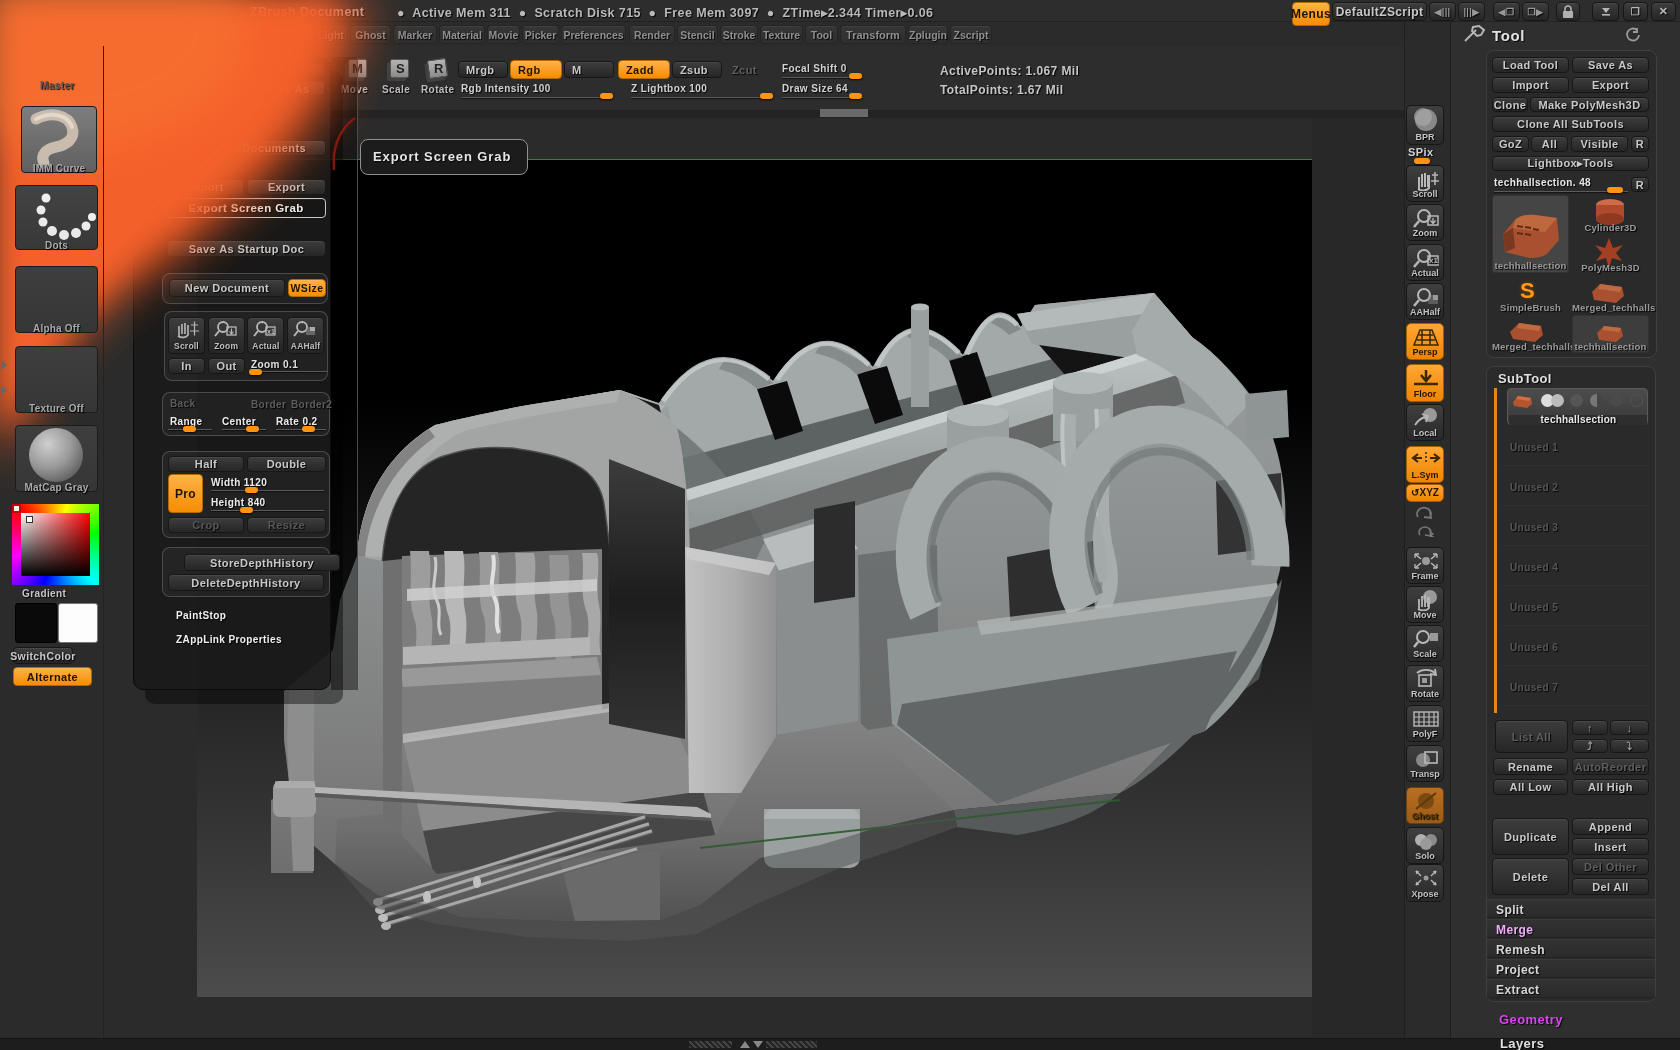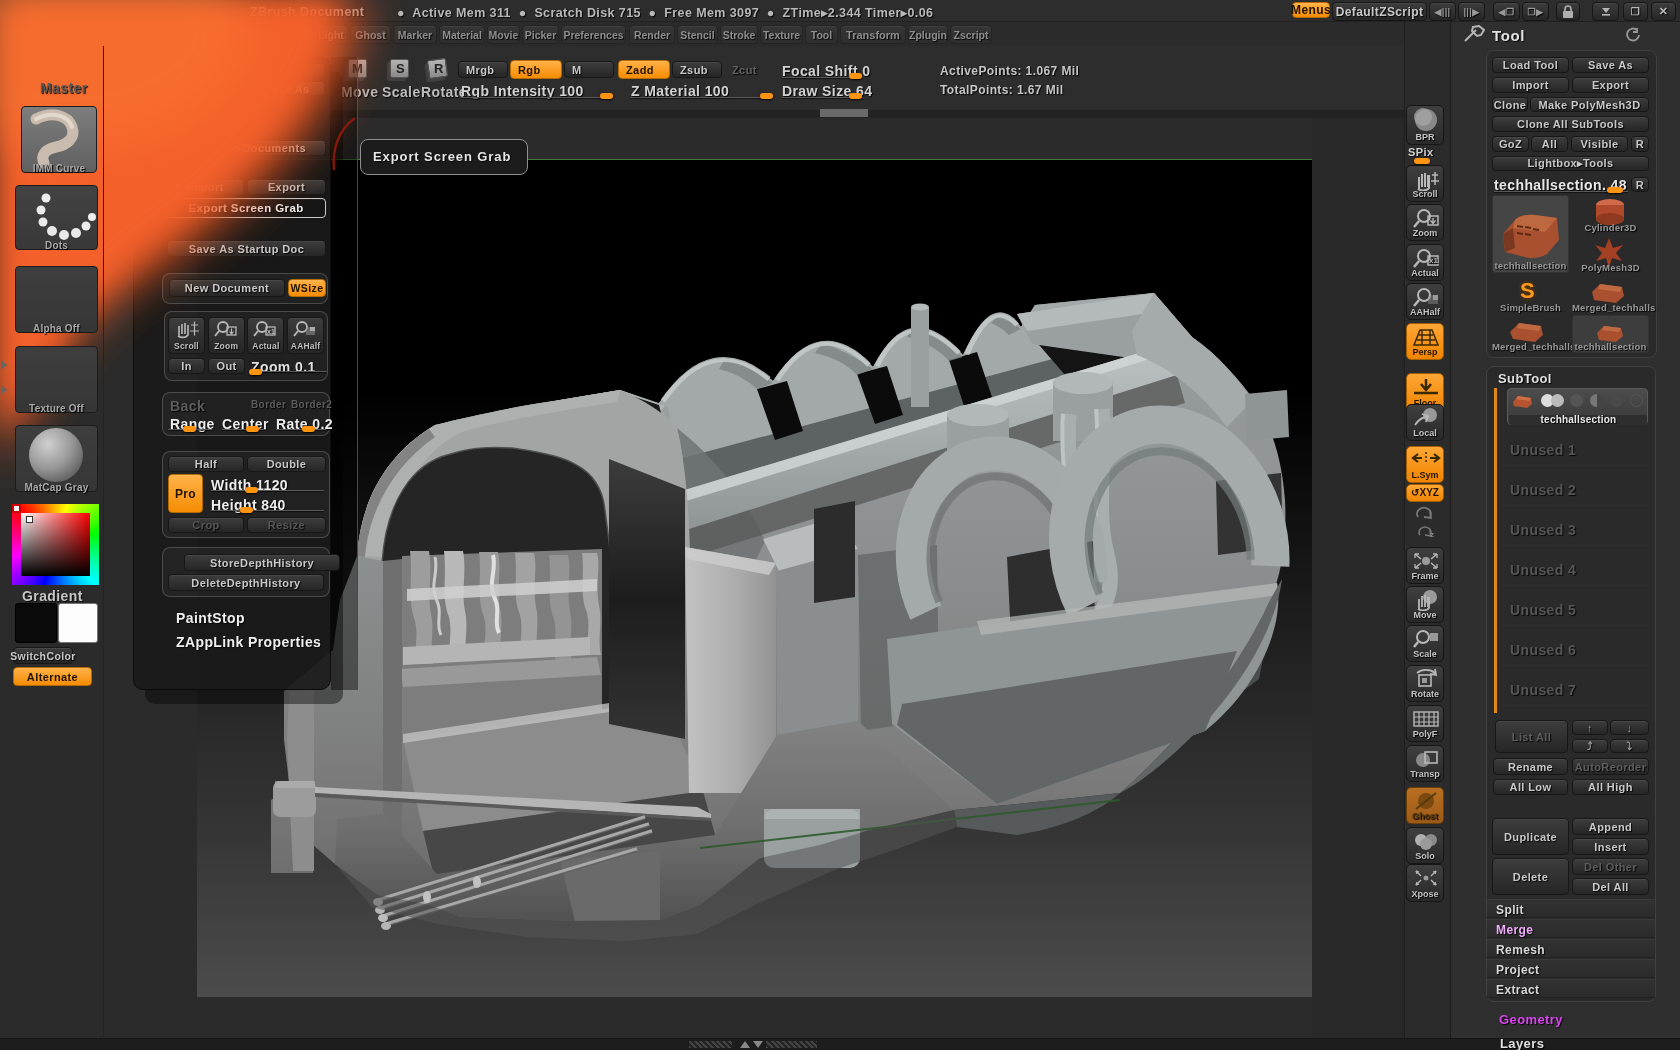--- a/index.html
+++ b/index.html
@@ -5,21 +5,21 @@
 *{margin:0;padding:0;box-sizing:border-box}
 html,body{width:1680px;height:1050px;overflow:hidden}
 body{position:relative;background:#2b2b2b;font-family:"Liberation Sans",sans-serif;-webkit-font-smoothing:antialiased}
 .abs{position:absolute}
 .b{position:absolute;background:linear-gradient(#3d3d3d,#262626);border:1px solid #171717;border-radius:4px;color:#c9c9c9;font-weight:bold;font-size:11px;text-shadow:1px 1px 1px rgba(0,0,0,.9);box-shadow:inset 0 1px 0 rgba(255,255,255,.06);letter-spacing:.4px;display:flex;align-items:center;padding-left:7px;white-space:nowrap}
 .bc{justify-content:center;padding-left:0}
 .ob{background:linear-gradient(#ffb249,#f68c03);color:#201300;border-color:#b36a00;text-shadow:none}
 .dis{color:#606060}
 .grp{position:absolute;background:rgba(128,128,128,.09);border:1px solid rgba(110,110,110,.55);border-radius:8px}
 .pgrp{position:absolute;background:rgba(255,255,255,.035);border:1px solid #404040;border-radius:8px}
-.lbl{position:absolute;font-weight:bold;font-size:14px;letter-spacing:.4px;text-shadow:1px 1px 1px rgba(0,0,0,.9);color:#cfcfcf;white-space:nowrap}
+.lbl{position:absolute;font-weight:bold;font-size:10px;letter-spacing:.4px;text-shadow:1px 1px 1px rgba(0,0,0,.9);color:#cfcfcf;white-space:nowrap}
 .dim{color:#5d5d5d}
 .sl{position:absolute;height:1px;background:#5a5a5a;box-shadow:0 1px 1px rgba(0,0,0,.6)}
 .sh{position:absolute;width:13px;height:6px;background:#ff9412;border-radius:3px;box-shadow:0 1px 2px rgba(0,0,0,.8)}
 .tile{position:absolute;background:linear-gradient(#424242,#333);border:1px solid #1c1c1c;border-radius:4px}
 .tcap{position:absolute;width:100%;text-align:center;color:#a8a8a8;font-size:10px;font-weight:bold;text-shadow:1px 1px 1px #000;letter-spacing:.2px}
 .sideb{position:absolute;left:1406px;width:38px;background:linear-gradient(#3f3f3f,#292929);border:1px solid #161616;border-radius:5px;color:#c4c4c4;font-weight:bold;font-size:9px;text-align:center;text-shadow:1px 1px 1px #000}
 .sideb .cap{position:absolute;bottom:2px;width:100%;left:0}
 .osideb{background:linear-gradient(#ffa736,#f08400);color:#231400;text-shadow:none;border-color:#a35e00}
 </style>
 </head>
@@ -301,34 +301,34 @@
 <div class="b" style="left:564px;top:61px;width:50px;height:17px">M</div>
 <div class="b ob" style="left:618px;top:60px;width:52px;height:19px">Zadd</div>
 <div class="b" style="left:672px;top:61px;width:50px;height:17px">Zsub</div>
 <div class="b" style="left:724px;top:61px;width:50px;height:17px;background:none;border-color:transparent;box-shadow:none">
     <span class="dis">Zcut</span>
   </div>
 
 <div class="lbl" style="left:461px;top:83px;color:#d2d2d2">Rgb Intensity 100</div>
 <div class="sl" style="left:461px;top:97px;width:152px"></div>
 <div class="sh" style="left:600px;top:93px"></div>
-<div class="lbl" style="left:631px;top:83px;color:#d2d2d2">Z Material 100</div>
+<div class="lbl" style="left:631px;top:83px;color:#d2d2d2">Z Lightbox 100</div>
 <div class="sl" style="left:631px;top:97px;width:142px"></div>
 <div class="sh" style="left:760px;top:93px"></div>
 <div class="lbl" style="left:782px;top:63px;color:#d2d2d2">Focal Shift 0</div>
 <div class="sl" style="left:782px;top:77px;width:81px"></div>
 <div class="sh" style="left:849px;top:73px"></div>
 <div class="lbl" style="left:782px;top:83px;color:#d2d2d2">Draw Size 64</div>
 <div class="sl" style="left:782px;top:97px;width:81px"></div>
 <div class="sh" style="left:849px;top:93px"></div>
 
 <div class="lbl" style="left:940px;top:64px;font-size:12px;color:#c6c6c6">ActivePoints: 1.067 Mil</div>
 <div class="lbl" style="left:940px;top:83px;font-size:12px;color:#c6c6c6">TotalPoints: 1.67 Mil</div>
 
-<div class="b ob bc" style="left:1292px;top:2px;width:38px;height:16px;font-size:12px">Menus</div>
+<div class="b ob bc" style="left:1292px;top:2px;width:38px;height:24px;font-size:12px">Menus</div>
 <div class="b bc" style="left:1332px;top:2px;width:95px;height:19px;font-size:12px">DefaultZScript</div>
 <div class="b bc" style="left:1429px;top:2px;width:27px;height:19px;color:#999;font-size:9px">◀|||</div>
 <div class="b bc" style="left:1458px;top:2px;width:27px;height:19px;color:#999;font-size:9px">|||▶</div>
 <div class="b bc" style="left:1493px;top:2px;width:27px;height:19px;color:#999;font-size:9px">◀❐</div>
 <div class="b bc" style="left:1522px;top:2px;width:27px;height:19px;color:#999;font-size:9px">❐▶</div>
 <div class="b bc" style="left:1556px;top:2px;width:24px;height:19px">
     <svg width="12" height="13">
       <rect x="1" y="6" width="10" height="7" rx="1" fill="#b0b0b0"></rect>
       <path d="M3,6 V4 a3,3 0 0 1 6,0 V6" fill="none" stroke="#b0b0b0" stroke-width="1.6"></path>
     </svg>
@@ -545,21 +545,21 @@
         <rect x="22" y="8" width="5" height="5" fill="#9a9a9a"></rect>
       </svg>
       <div class="cap">AAHalf</div>
     </div>
     <div class="sideb osideb" style="top:323px;height:37px">
       <svg width="32" height="22" style="position:absolute;left:3px;top:2px">
         <path d="M4,19 L10,4 h12 L28,19 Z M7,14 h18 M9,9 h14 M12,4 L12,19 M20,4 L20,19" fill="none" stroke="#3a2800" stroke-width="1.5"></path>
       </svg>
       <div class="cap">Persp</div>
     </div>
-    <div class="sideb osideb" style="top:373px;height:38px">
+    <div class="sideb osideb" style="top:364px;height:38px">
       <svg width="32" height="22" style="position:absolute;left:3px;top:2px">
         <path d="M16,3 v9 m-5,-4 l5,6 5,-6" fill="none" stroke="#3a2800" stroke-width="2.5"></path>
         <path d="M4,17 h24" stroke="#3a2800" stroke-width="2.5"></path>
       </svg>
       <div class="cap">Floor</div>
     </div>
     <div class="sideb " style="top:404px;height:37px">
       <svg width="30" height="22" style="position:absolute;left:4px;top:2px">
         <circle cx="19" cy="8" r="7" fill="#999"></circle>
         <path d="M4,18 C8,12 12,10 16,10 m-5,-3 l6,2 -2,6" fill="none" stroke="#b8b8b8" stroke-width="1.8"></path>

